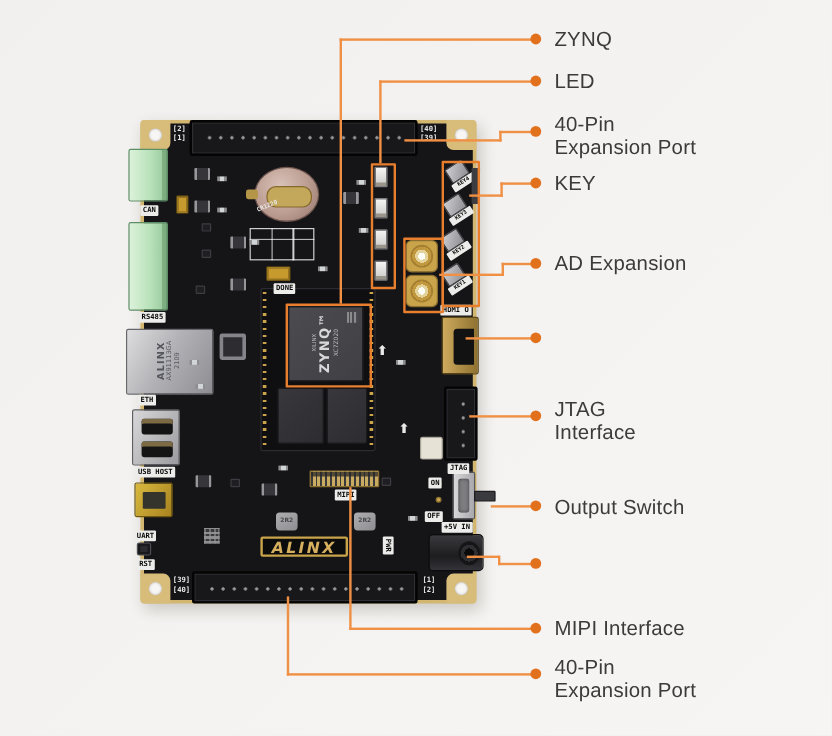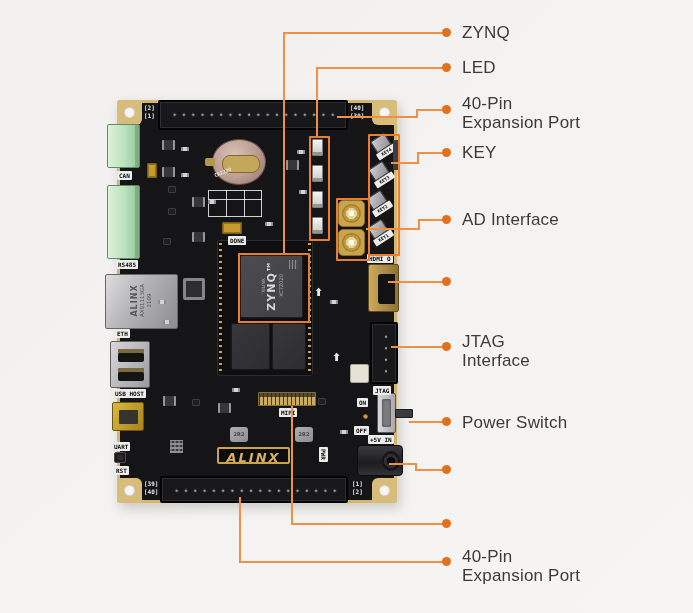--- a/index.html
+++ b/index.html
@@ -314,20 +314,21 @@
   <div class="cdot" style="left:442px;top:417px;"></div>
   <div class="cdot" style="left:442px;top:465px;"></div>
   <div class="cdot" style="left:442px;top:519px;"></div>
   <div class="cdot" style="left:442px;top:557px;"></div>
 
   <div class="lbl" style="top:23px;">ZYNQ</div>
   <div class="lbl" style="top:58px;">LED</div>
   <div class="lbl" style="top:94px;">40-Pin
 Expansion Port</div>
   <div class="lbl" style="top:143px;">KEY</div>
-  <div class="lbl" style="top:210px;">AD Interface</div>
+  <div class="lbl" style="top:210px;">AD Expansion</div>
   <div class="lbl" style="top:332px;">JTAG
 Interface</div>
-  <div class="lbl" style="top:413px;">Power Switch</div>
+  <div class="lbl" style="top:413px;">Output Switch</div>
+  <div class="lbl" style="top:514px;">MIPI Interface</div>
   <div class="lbl" style="top:547px;">40-Pin
 Expansion Port</div>
 
 </div>
 
 </body></html>

